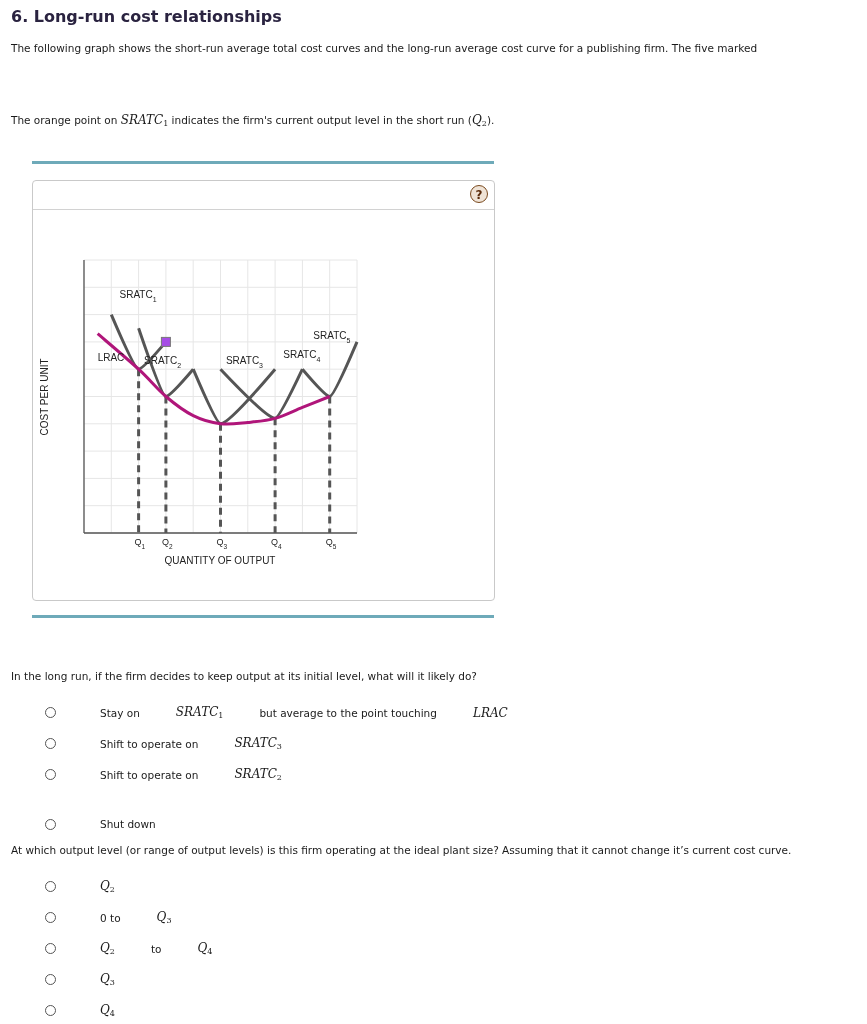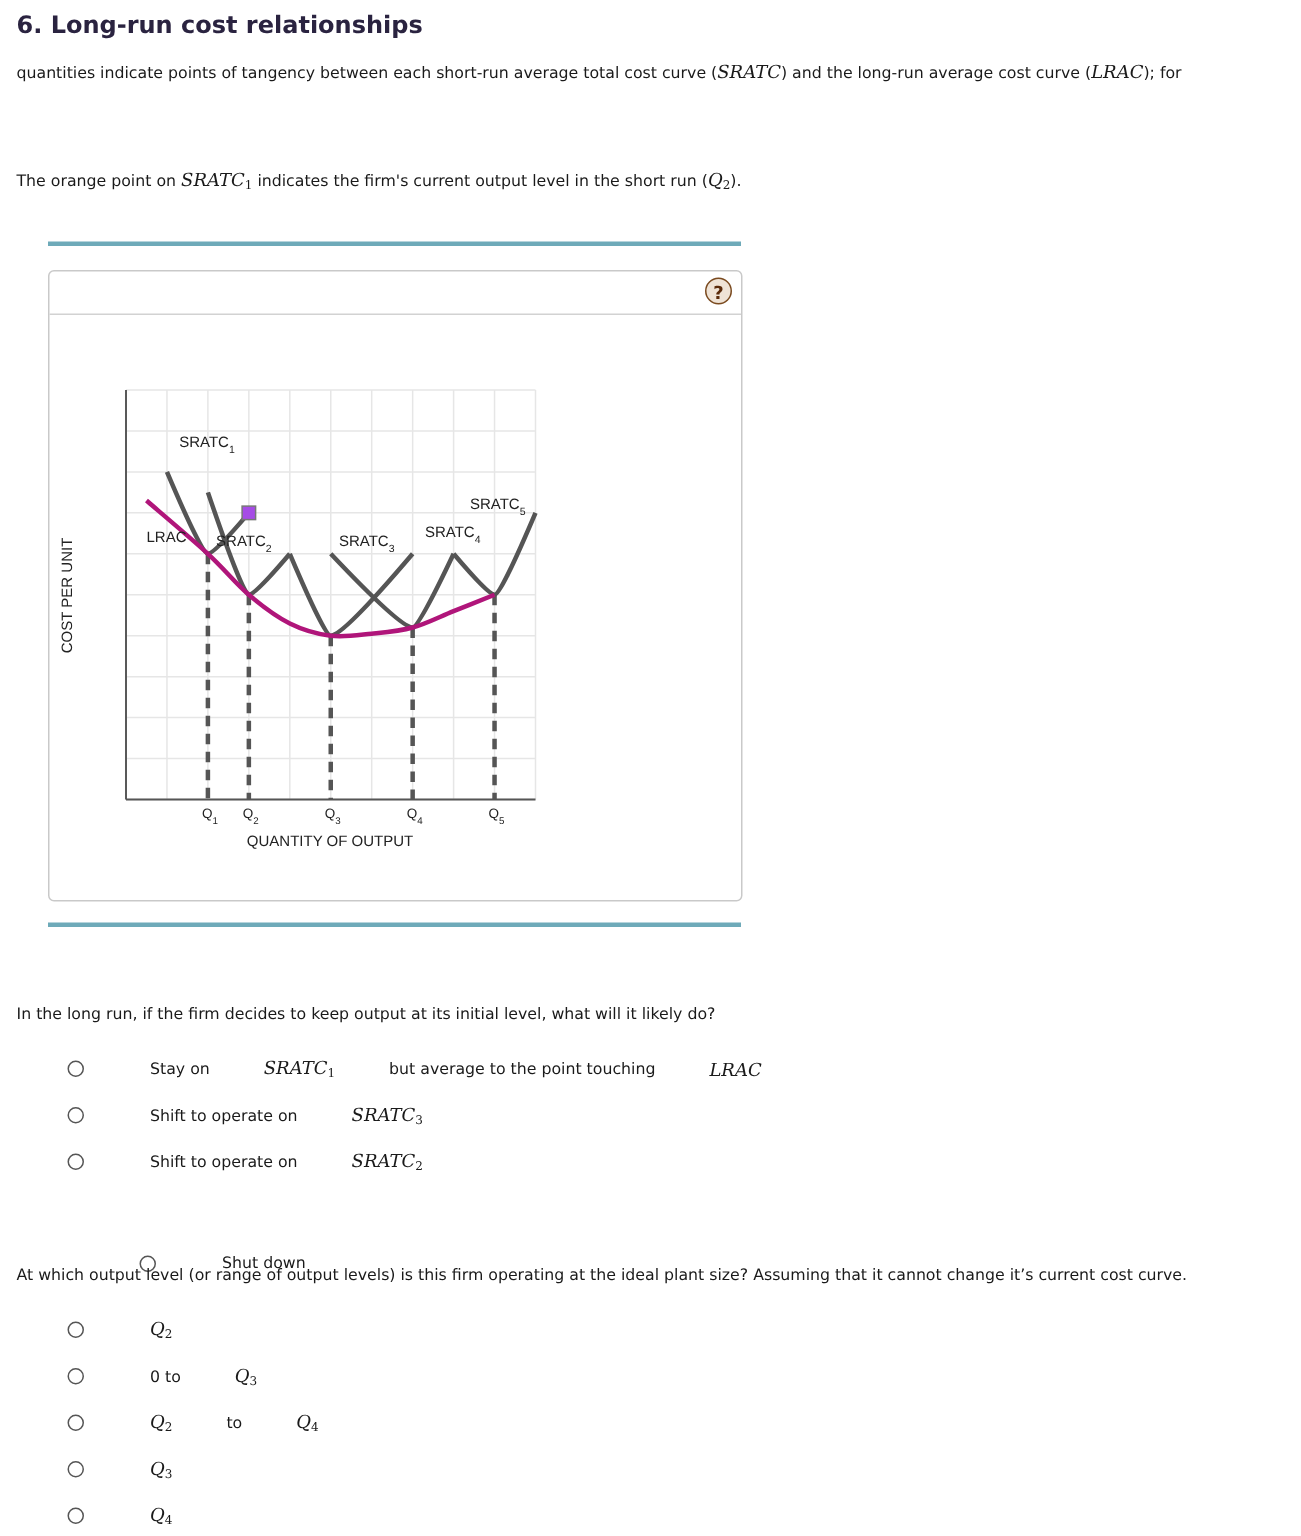--- a/index.html
+++ b/index.html
@@ -20,21 +20,21 @@
   .q { position:absolute; left:11px; font-size:10.5px; }
   .opt { position:absolute; left:45px; font-size:10.5px; display:flex; align-items:center; cursor:pointer;gap:36px; }
   .radio { width:11px; height:11px; border:1.3px solid #555; border-radius:50%; margin-right:8px; box-sizing:border-box; background:#fff; }
 </style>
 </head>
 <body>
 
 <div class="title">6. Long-run cost relationships</div>
 
 <div class="para" style="top:38px;">
-  <div><span>quantities indicate points of tangency between each short-run average total cost curve (</span><span class="math">SRATC</span><span>) and the long-run average cost curve (</span><span class="math">LRAC</span><span>); for</span></div>
+  <div>The following graph shows the short-run average total cost curves and the long-run average cost curve for a publishing firm. The five marked</div>
 </div>
 
 <div class="para" style="top:110px;">
   <span>The orange point on </span><span class="math"><span>SRATC</span><span class="sub">1</span></span><span> indicates the firm's current output level in the short run (</span><span class="math"><span>Q</span><span class="sub">2</span></span><span>).</span>
 </div>
 
 <div class="rule" style="top:161px;"></div>
 
 <div class="panel">
   <div class="panel-head">
@@ -118,21 +118,21 @@
     <div class="opt" style="top: 736px;">
       <span class="radio"></span>
       <span>Shift to operate on </span>
       <span class="math">SRATC<span class="sub">3</span></span>
     </div>
     <div class="opt" style="top: 767px;">
       <span class="radio"></span>
       <span>Shift to operate on </span>
       <span class="math">SRATC<span class="sub">2</span></span>
     </div>
-    <div class="opt" style="top: 836px; margin-left: 48px;">
+    <div class="opt" style="top: 818px;">
       <span class="radio"></span>
       <span>Shut down</span>
     </div>
   </div>
 
 <div class="q" style="top:844px;">At which output level (or range of output levels) is this firm operating at the ideal plant size? Assuming that it cannot change it’s current cost curve.</div>
 <div id="q2opts">
     <div class="opt" style="top: 879px;">
       <span class="radio"></span>
       <span class="math">Q<span class="sub">2</span></span>

